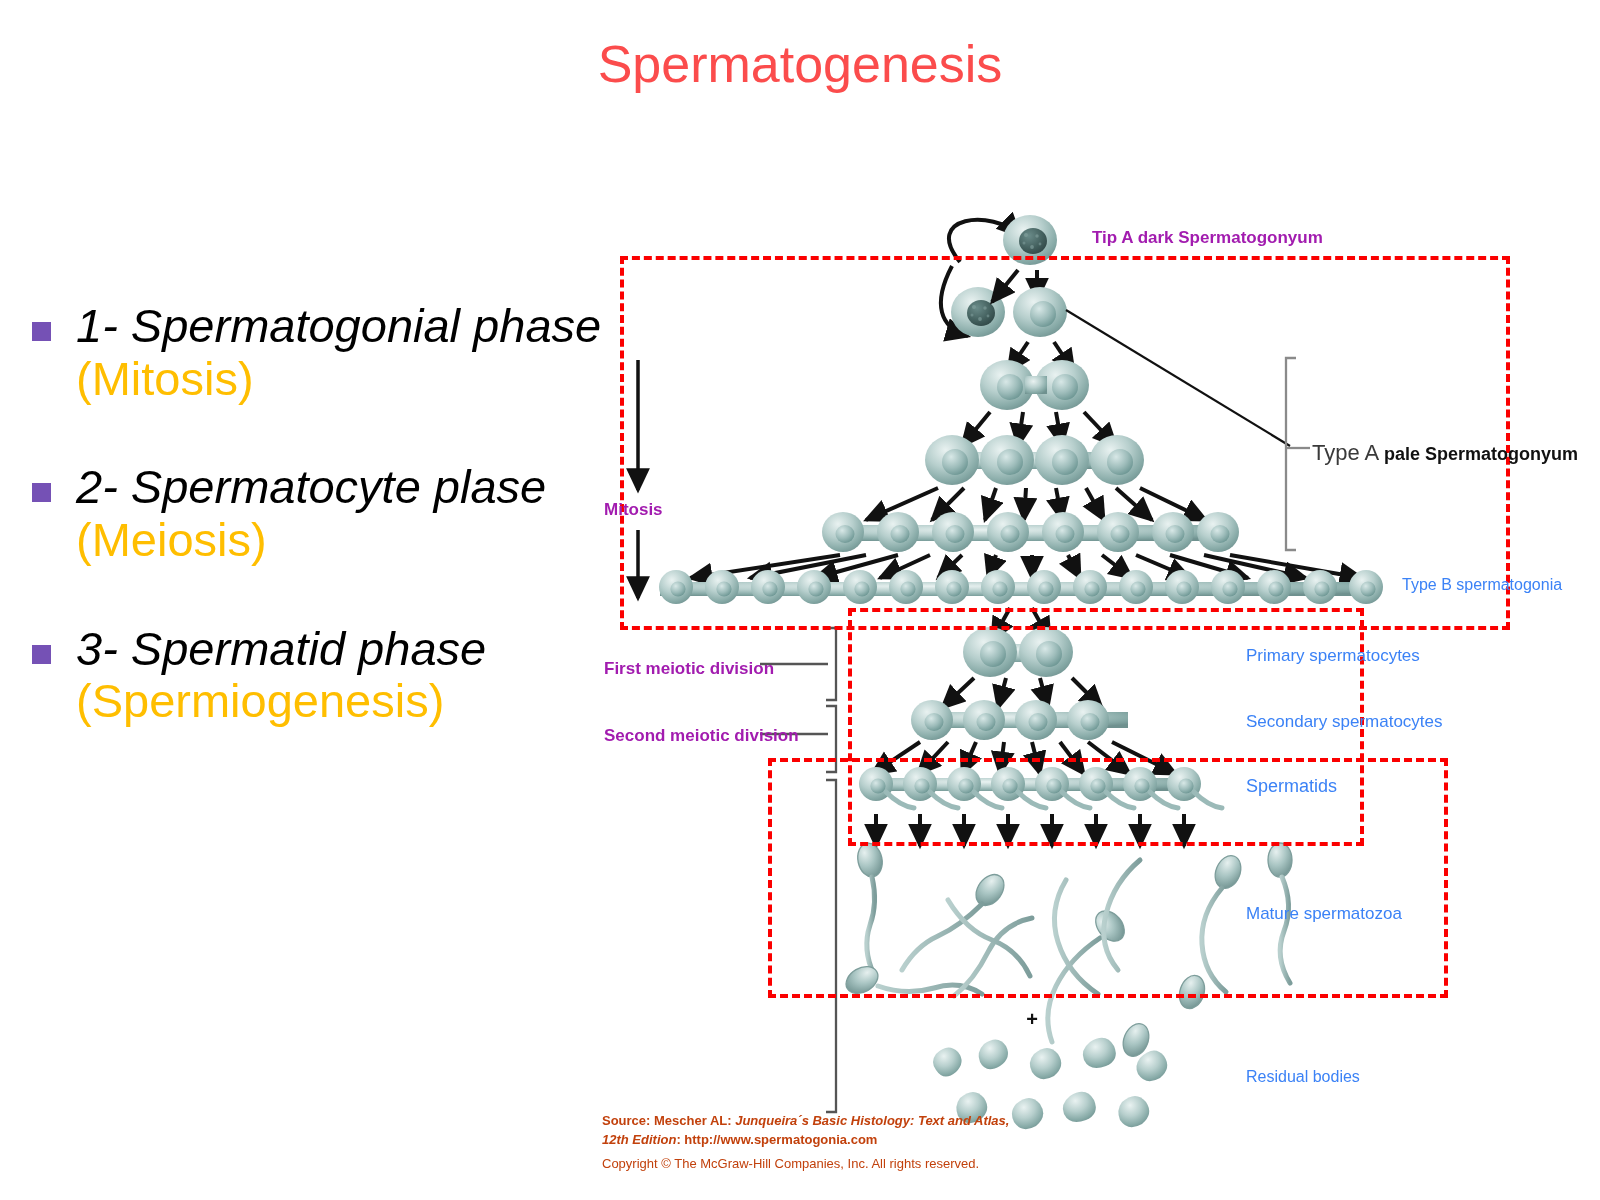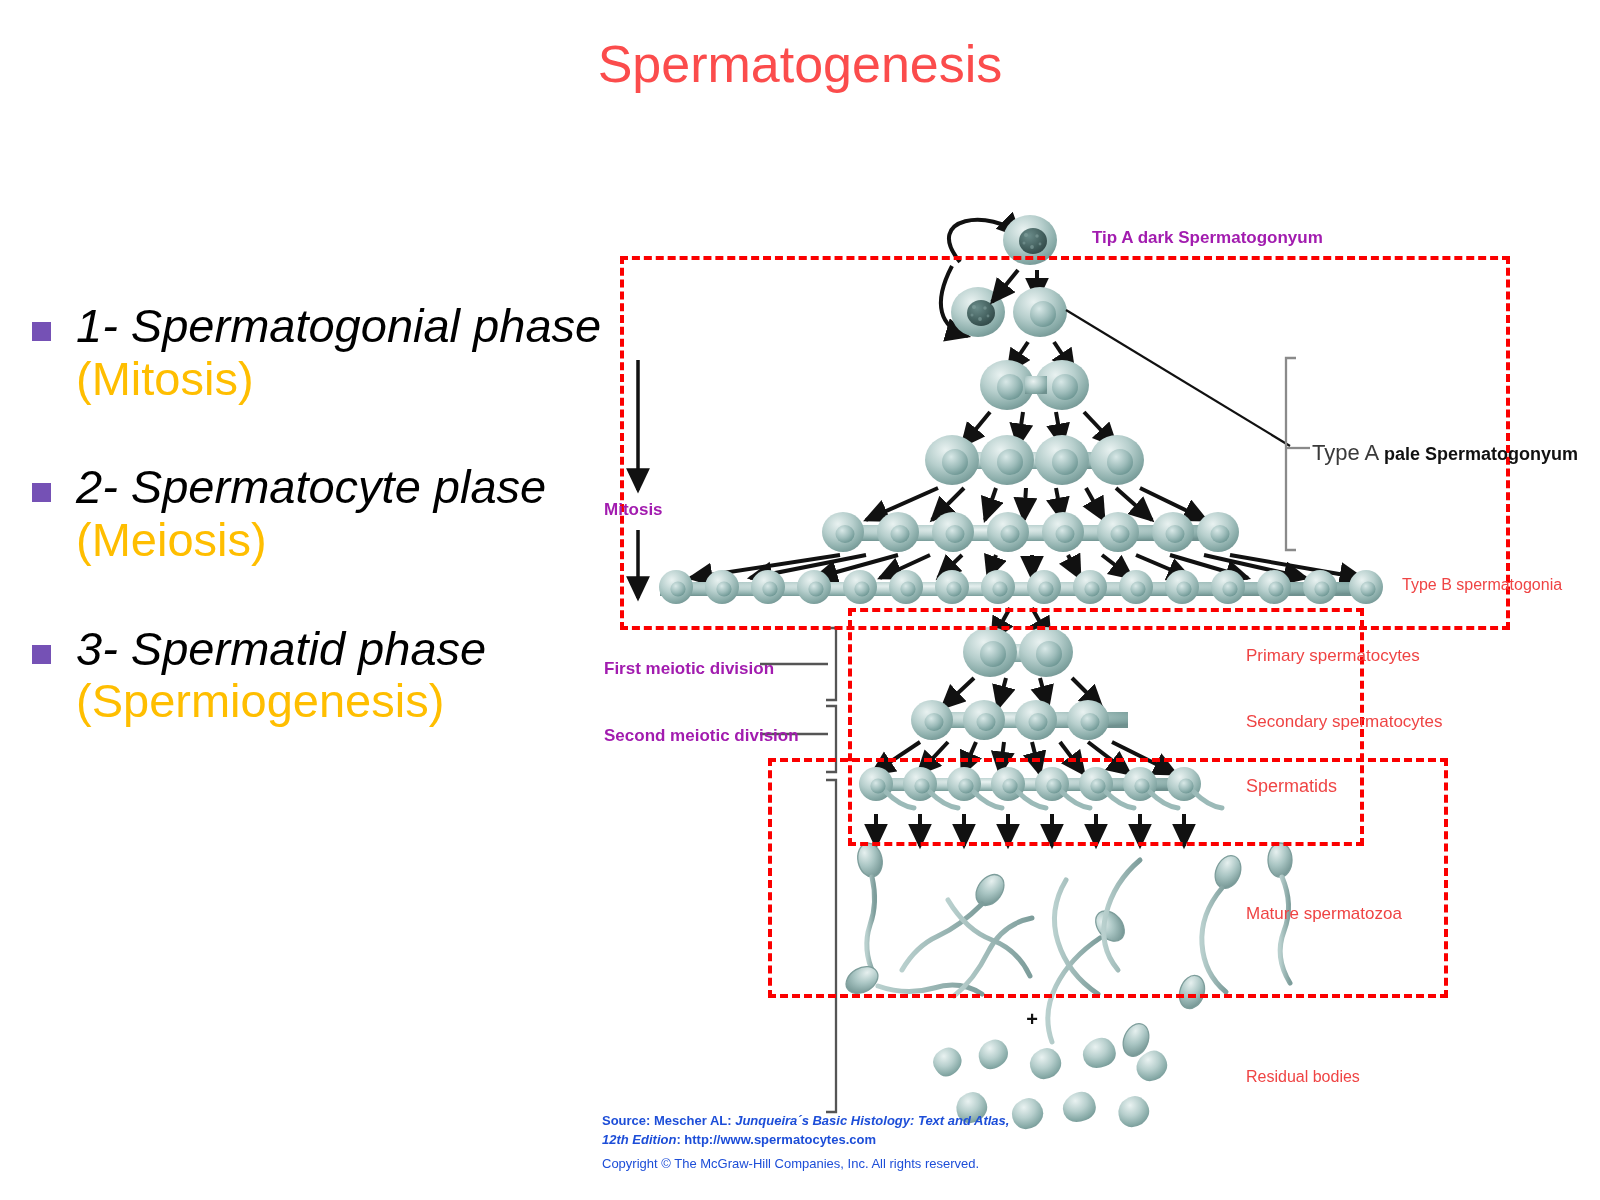--- a/index.html
+++ b/index.html
@@ -82,21 +82,21 @@
   #red-box-spermatocyte  { left: 848px;  top: 608px; width: 516px;  height: 238px; }
   #red-box-spermatid     { left: 768px;  top: 758px; width: 680px;  height: 240px; }
 
   
   .fig-label {
     position: absolute;
     white-space: nowrap;
     font-family: "Liberation Sans", sans-serif;
   }
   .lbl-bold  { font-weight: bold; color: #a21caf; }
-  .lbl-plain { font-weight: normal; color: #ef4444; }
+  .lbl-plain { font-weight: normal; color: #3b82f6; }
 
   #lbl-tipadark      { left: 1092px; top: 228px; font-size: 17px; }
   #lbl-typea-wrap    { left: 1312px; top: 440px; font-size: 17px; }
   #lbl-typea-pre     { font-size: 22px; color: #3a3a3a; font-weight: normal; }
   #lbl-typea-bold    { font-size: 18px; color: #111111; font-weight: bold; }
   #lbl-typeb         { left: 1402px; top: 576px; font-size: 16px; }
   #lbl-primary       { left: 1246px; top: 646px; font-size: 17px; }
   #lbl-secondary     { left: 1246px; top: 712px; font-size: 17px; }
   #lbl-spermatids    { left: 1246px; top: 776px; font-size: 18px; }
   #lbl-mature        { left: 1246px; top: 904px; font-size: 17px; }
@@ -106,21 +106,21 @@
   #lbl-second-meiotic{ left: 604px;  top: 726px; font-size: 17px; }
 
   
   #source-block {
     position: absolute;
     left: 602px;
     top: 1112px;
     width: 560px;
     font-family: "Liberation Sans", sans-serif;
     font-size: 13px;
-    color: #1d4ed8;
+    color: #c2410c;
     line-height: 1.45;
   }
   #source-block .src-line { white-space: nowrap; }
   .src-b  { font-weight: bold; }
   .src-i  { font-style: italic; font-weight: bold; }
   .src-i2 { font-style: italic; font-weight: bold; }
   #copyright-line { margin-top: 5px; white-space: nowrap; }
 </style>
 </head>
 <body>
@@ -487,16 +487,16 @@
 
 <div class="fig-label lbl-bold" id="lbl-mitosis">Mitosis</div>
 <div class="fig-label lbl-bold" id="lbl-first-meiotic">First meiotic division</div>
 <div class="fig-label lbl-bold" id="lbl-second-meiotic">Second meiotic division</div>
 
 <div id="source-block">
   <div class="src-line">
     <span class="src-b">Source: Mescher AL: </span><span class="src-i">Junqueira´s Basic Histology: Text and Atlas,</span>
   </div>
   <div class="src-line">
-    <span class="src-i2">12th Edition</span><span class="src-b">: http://www.spermatocytes.com</span>
+    <span class="src-i2">12th Edition</span><span class="src-b">: http://www.spermatogonia.com</span>
   </div>
   <div id="copyright-line">Copyright © The McGraw-Hill Companies, Inc. All rights reserved.</div>
 </div>
 
 </body></html>

